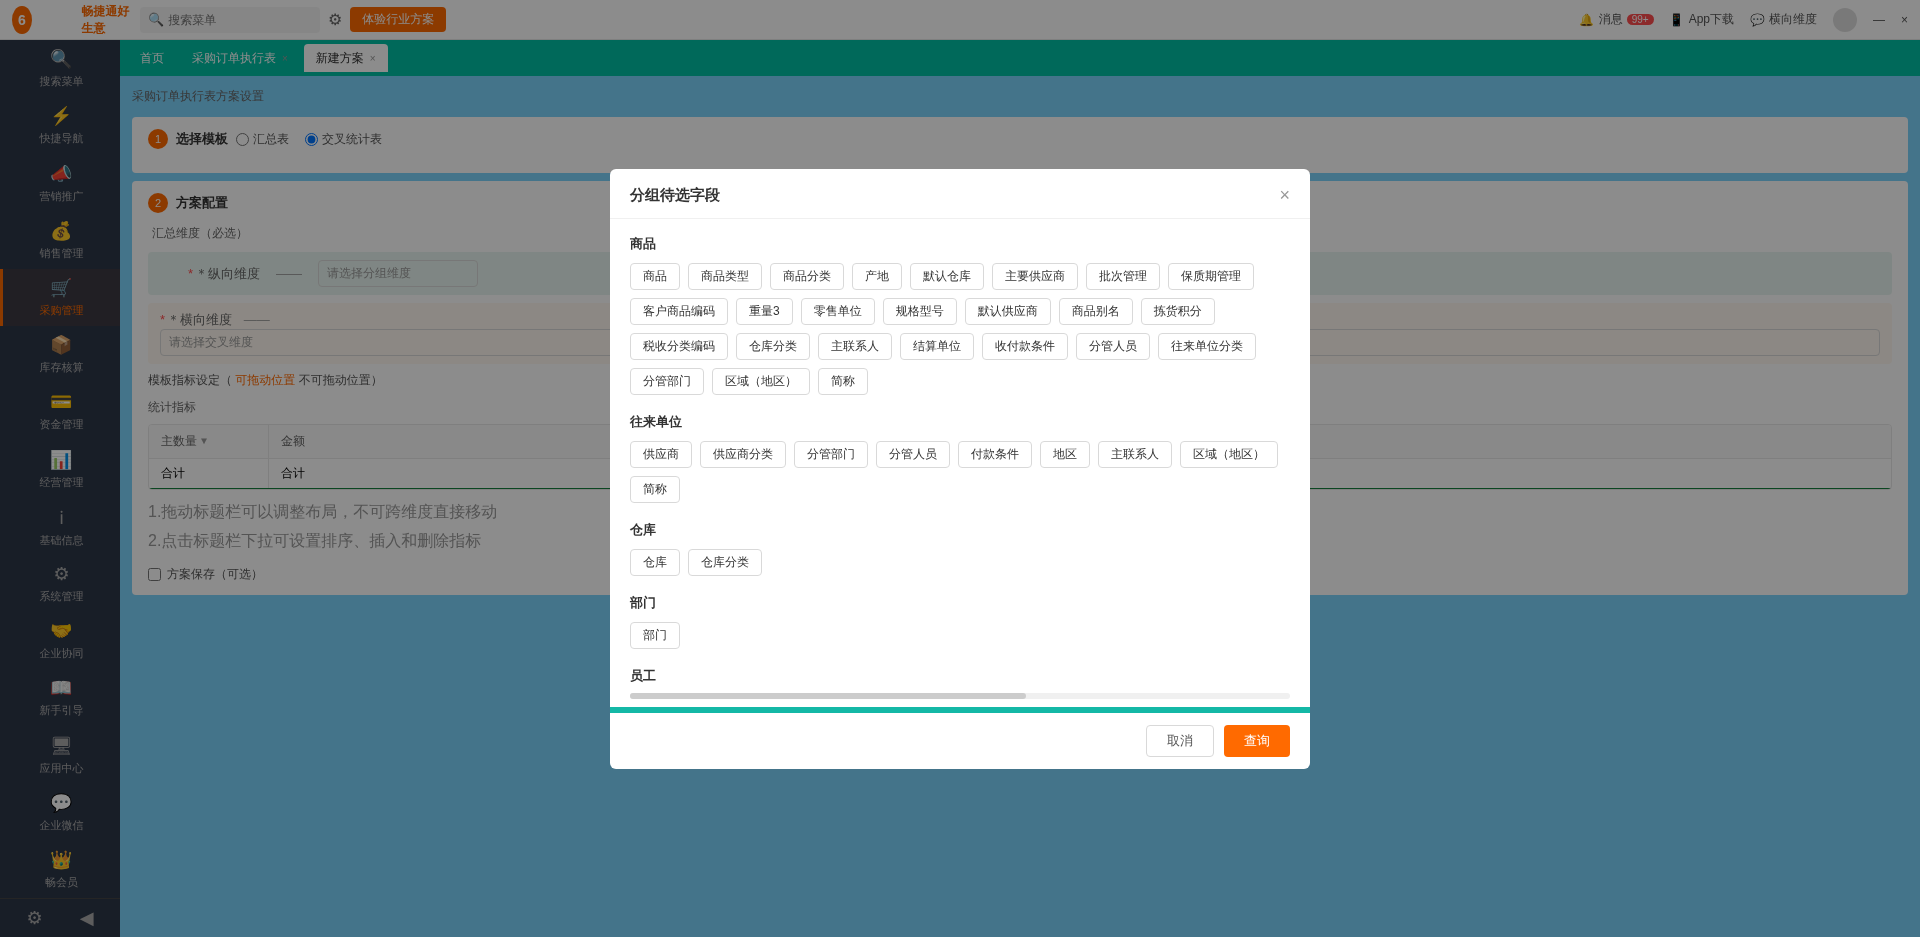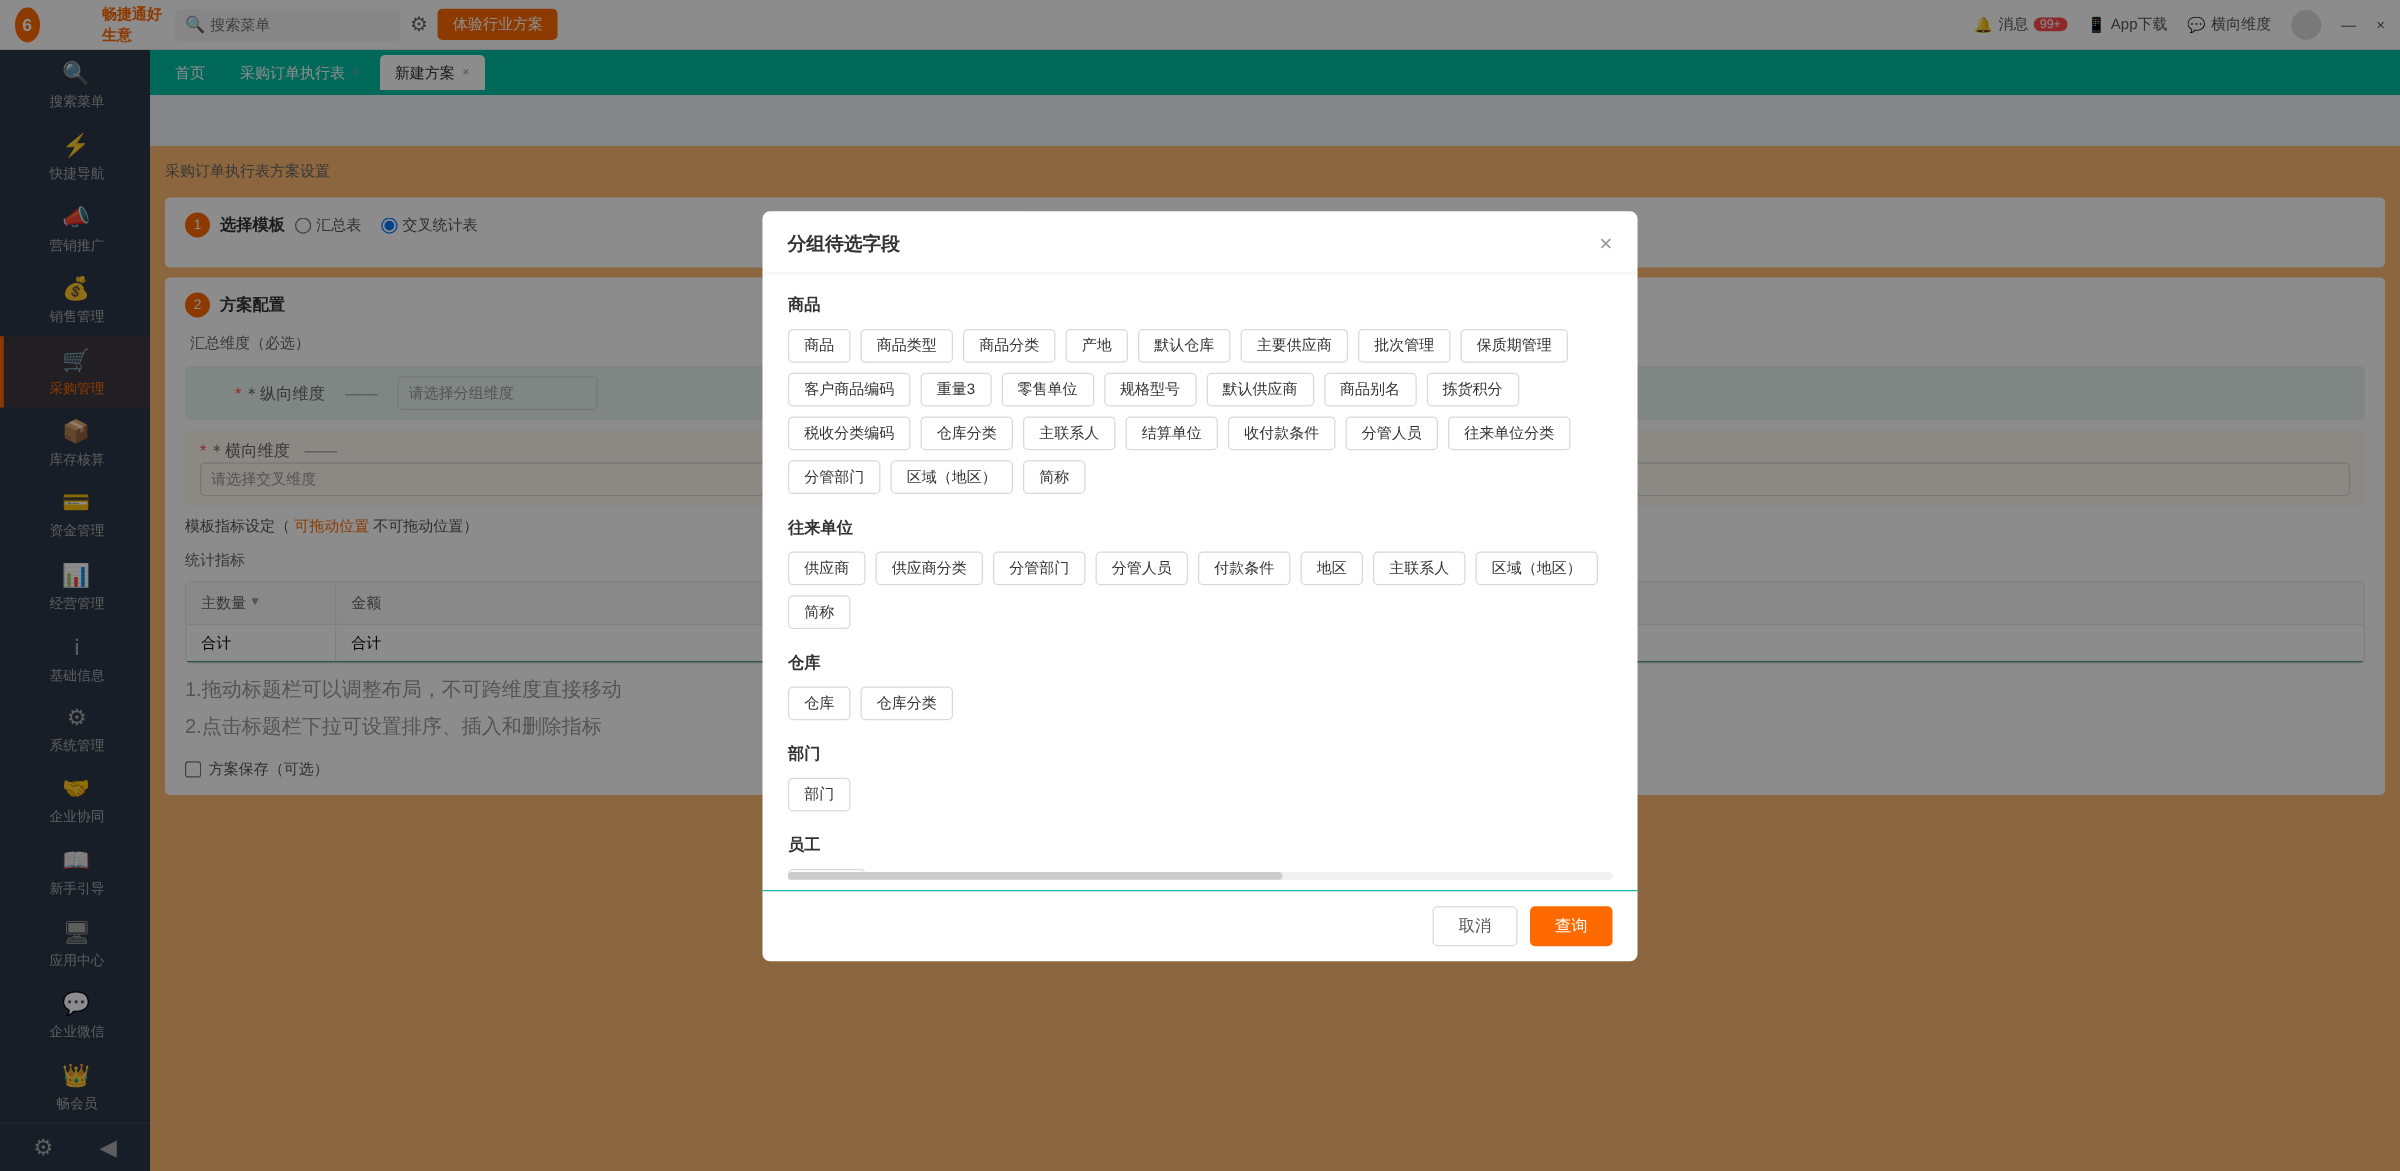--- a/index.html
+++ b/index.html
@@ -104,23 +104,22 @@
       justify-content: space-around;
       padding: 8px;
       border-top: 1px solid #444;
     }
     .sidebar-bottom-btn { color: #aaa; font-size: 18px; cursor: pointer; }
 
     
     .main-content {
       position: fixed;
       top: 76px; left: 120px; right: 0; bottom: 0;
-      background: #fdba74;
+      background: #7dd3fc;
       overflow: hidden;
-      margin-top: 41px;
     }
     .page-content {
       padding: 12px;
       height: 100%;
       overflow: auto;
     }
     .breadcrumb { font-size: 12px; color: #666; margin-bottom: 12px; }
 
     .config-section {
       background: #fff;
@@ -212,21 +211,21 @@
     .modal-body {
       flex: 1;
       overflow-y: auto;
       padding: 16px 20px;
     }
     .modal-footer {
       padding: 12px 20px;
       display: flex;
       justify-content: flex-end;
       gap: 10px;
-      border-top: 1px solid #14b8a6;
+      border-top: 6px solid #14b8a6;
     }
 
     .field-section { margin-bottom: 18px; }
     .field-section-title { font-size: 13px; font-weight: bold; color: #333; margin-bottom: 10px; }
     .field-tags { display: flex; flex-wrap: wrap; gap: 8px; }
     .field-tag {
       border: 1px solid #d9d9d9;
       border-radius: 4px;
       padding: 4px 12px;
       font-size: 12px;

